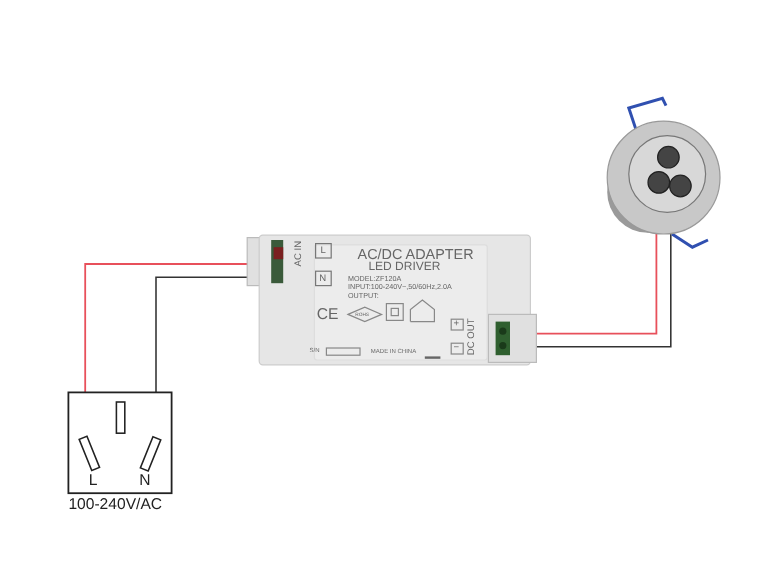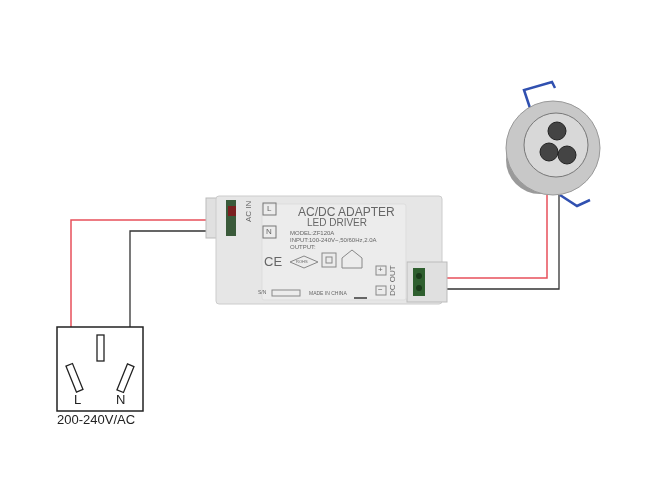--- a/index.html
+++ b/index.html
@@ -59,21 +59,21 @@
     <ellipse cx="553" cy="148" rx="47" ry="47" fill="#c8c8c8" stroke="#999"></ellipse>
     <ellipse cx="556" cy="145" rx="32" ry="32" fill="#d8d8d8" stroke="#777"></ellipse>
     <circle cx="557" cy="131" r="9" fill="#444" stroke="#222"></circle>
     <circle cx="549" cy="152" r="9" fill="#444" stroke="#222"></circle>
     <circle cx="567" cy="155" r="9" fill="#444" stroke="#222"></circle>
   </g>
 </svg>
 
 <span class="lbl" style="left:74px;top:392px;font-size:13px;">L</span>
 <span class="lbl" style="left:116px;top:392px;font-size:13px;">N</span>
-<span class="lbl" style="left:57px;top:412px;font-size:13px;">200-240V/AC</span>
+<span class="lbl" style="left:57px;top:412px;font-size:13px;">100-240V/AC</span>
 
 <span class="drv-txt" style="left:298px;top:205px;font-size:12px;">AC/DC ADAPTER</span>
 <span class="drv-txt" style="left:307px;top:217px;font-size:10px;text-align:center;">LED DRIVER</span>
 <span class="drv-txt" style="left:290px;top:230px;font-size:6px;">MODEL:ZF120A</span>
 <span class="drv-txt" style="left:290px;top:237px;font-size:6px;">INPUT:100-240V~,50/60Hz,2.0A</span>
 <span class="drv-txt" style="left:290px;top:244px;font-size:6px;">OUTPUT:</span>
 <span class="drv-txt" style="left:267px;top:204px;font-size:8px;">L</span>
 <span class="drv-txt" style="left:266px;top:227px;font-size:8px;">N</span>
 <span class="drv-txt" style="left:264px;top:254px;font-size:13px;">CE</span>
 <span class="drv-txt" style="left:296px;top:259px;font-size:4px;">ROHS</span>

